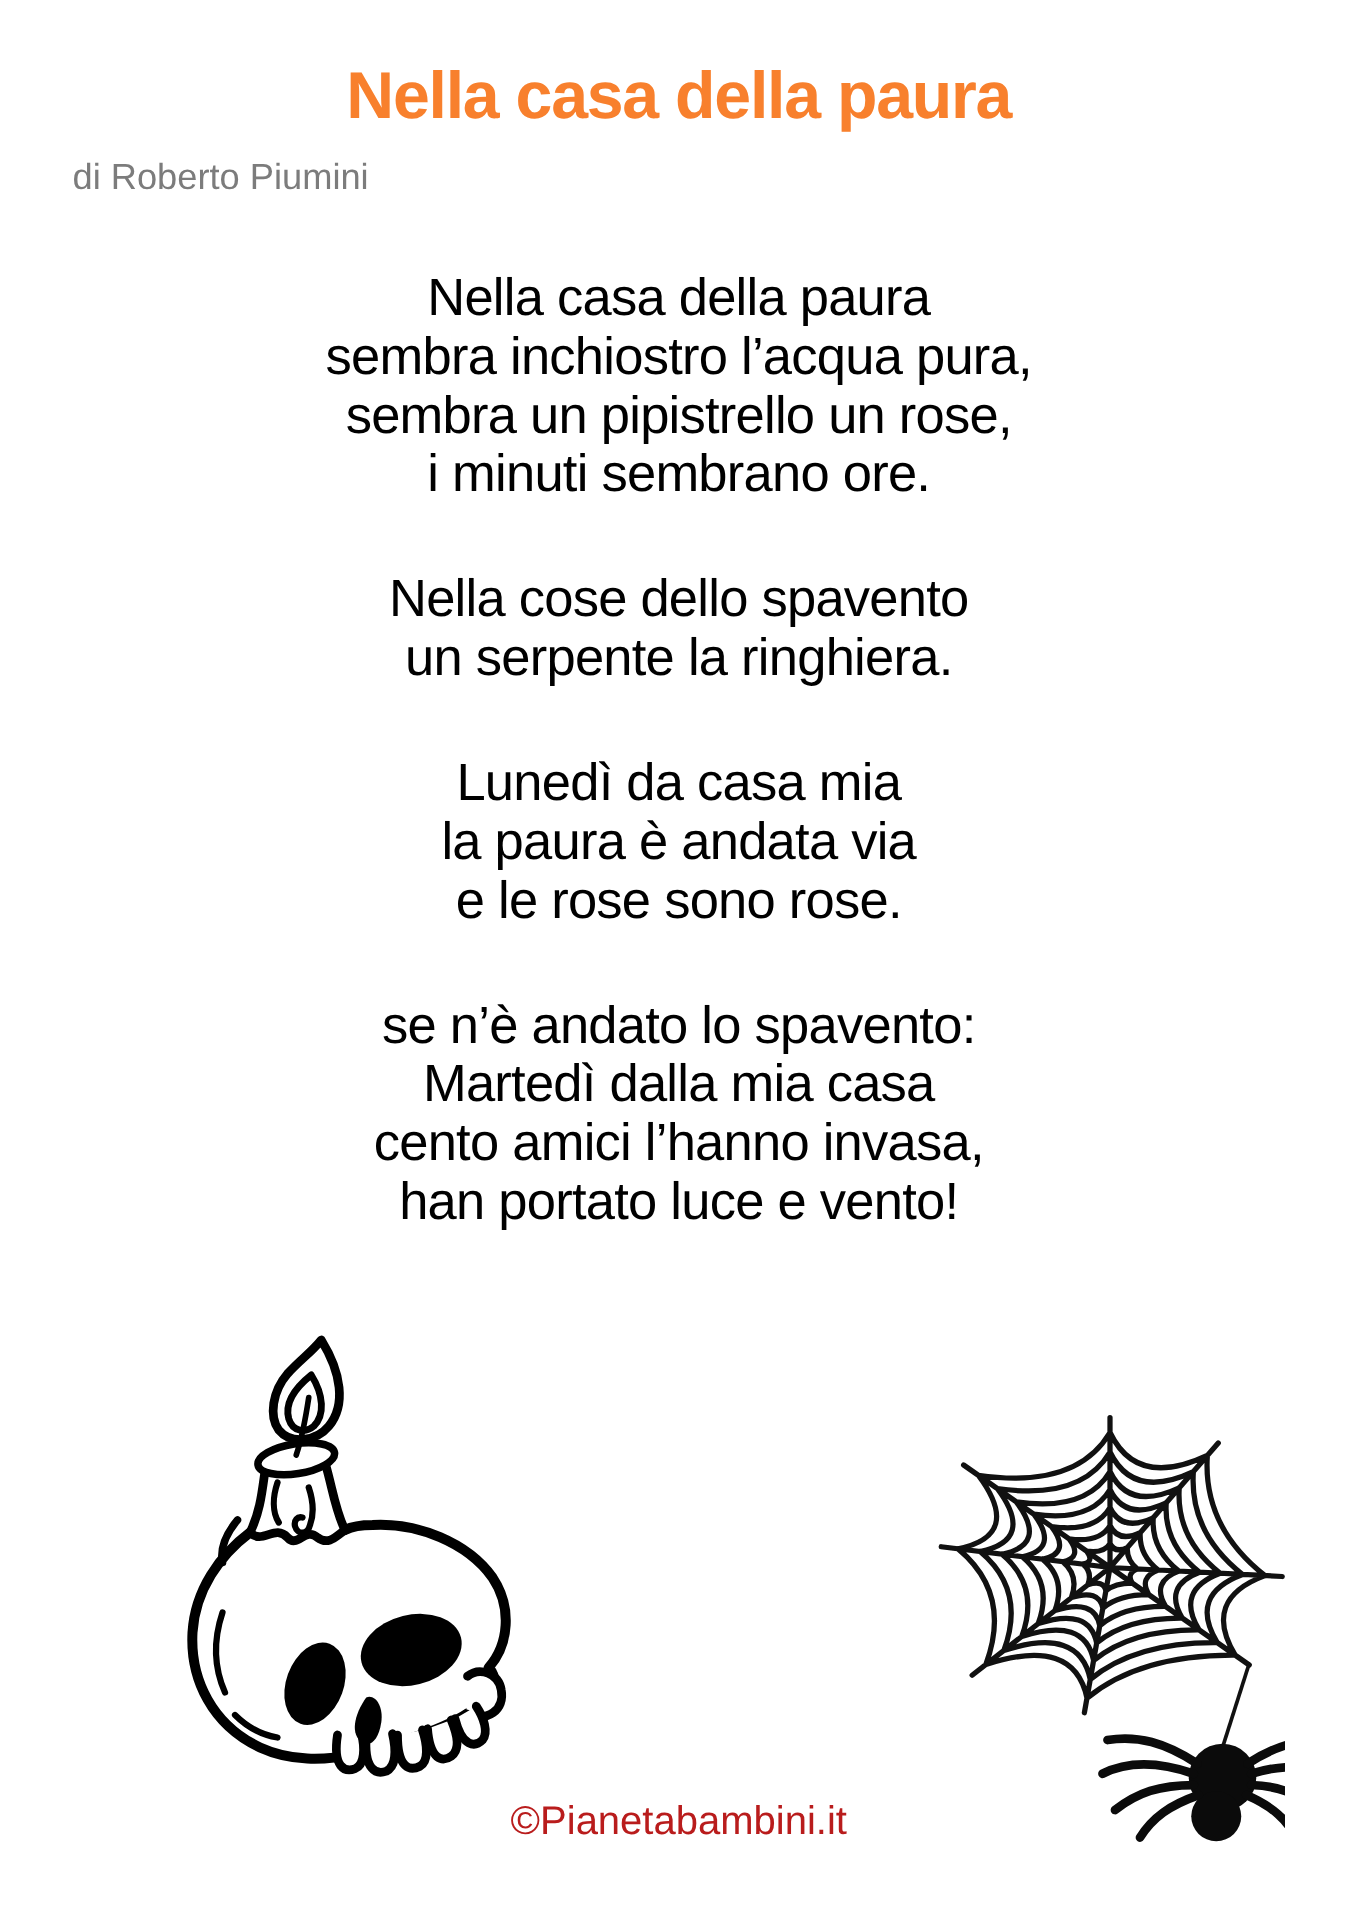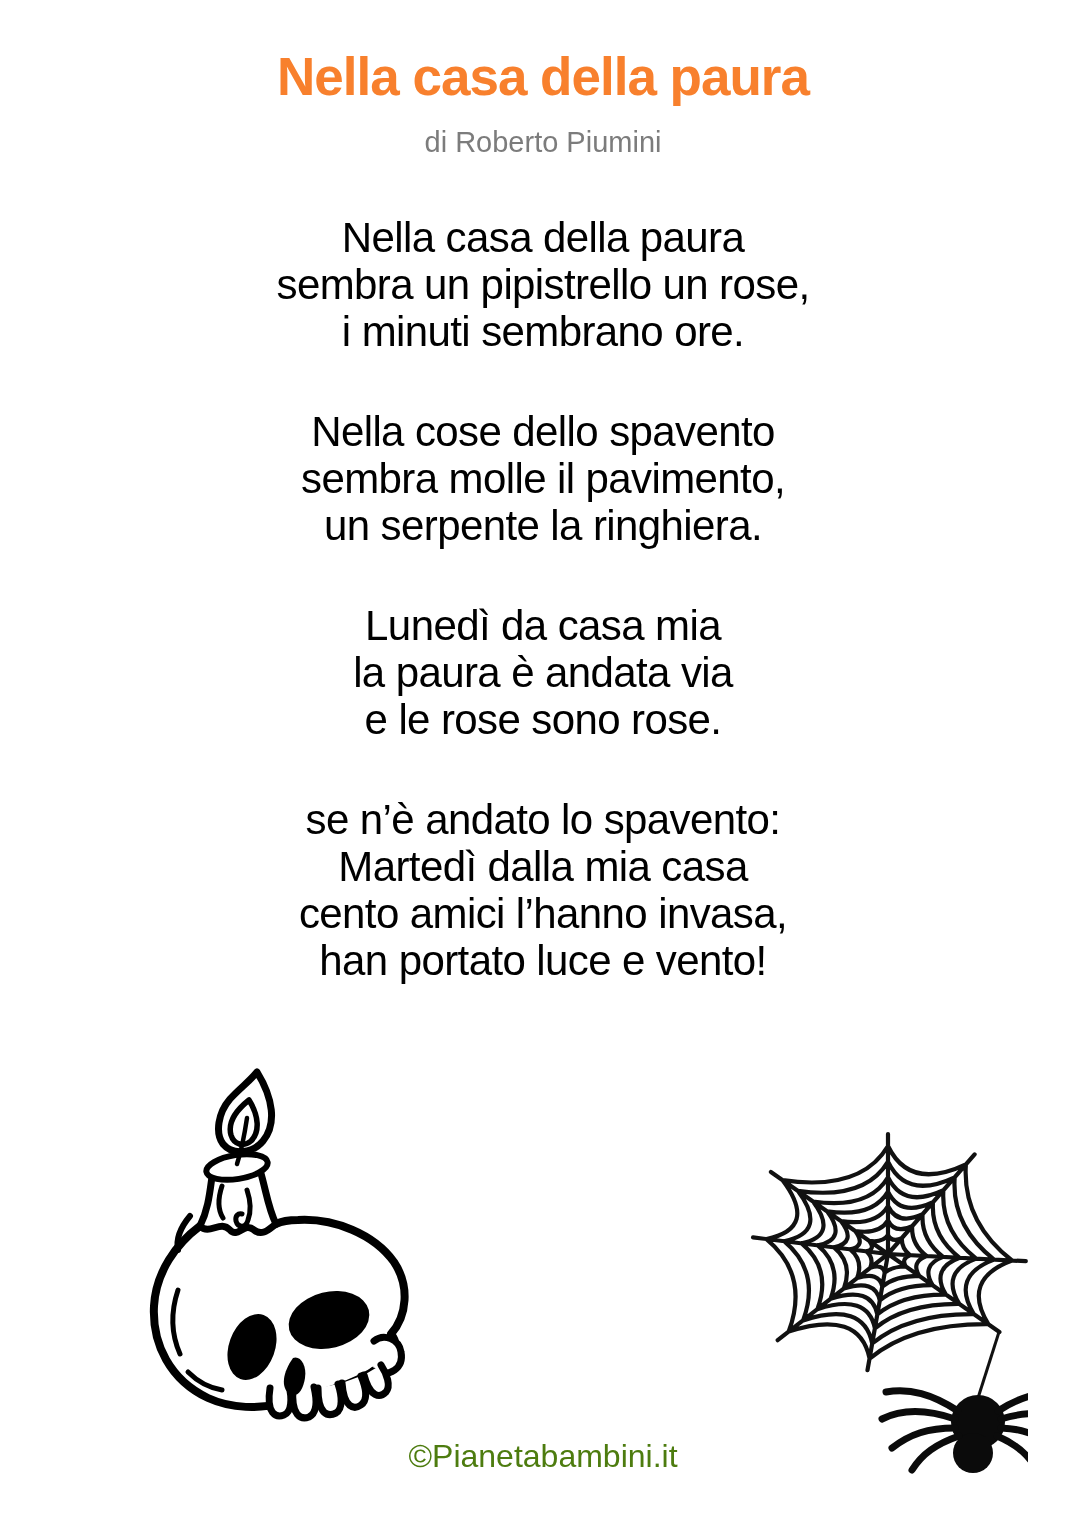--- a/index.html
+++ b/index.html
@@ -12,58 +12,58 @@
     font-family:"Liberation Sans", sans-serif;
   }
   .title{
     position:absolute;top:46px;left:0;width:100%;
     text-align:center;
     font-size:53px;font-weight:800;letter-spacing:-1px;
     color:#F8802D;
   }
   .author{
     position:absolute;top:126px;left:0;width:100%;
-    text-align:center;
+    text-align:left;
     font-size:29px;font-weight:500;
     color:#7c7c7c;
   }
   .poem{
     position:absolute;top:214px;left:0;width:100%;
     text-align:center;
     color:#000000;
     font-size:42px;line-height:47px;letter-spacing:-0.6px;
   }
   .stanza{margin:0 0 53px 0;}
   .line{white-space:nowrap;}
   .illustration{position:absolute;}
   .skull{left:72px;top:1058px;width:290px;height:370px;}
   .web{left:668px;top:1126px;width:352px;height:380px;}
   .credit{
     position:absolute;top:1438px;left:0;width:100%;
     text-align:center;
-    font-size:32px;font-weight:500;color:#4d7c0f;letter-spacing:0px;
+    font-size:32px;font-weight:500;color:#b91c1c;letter-spacing:0px;
   }
 </style>
 </head>
 <body>
 
 <div class="page">
 
   <div class="title">Nella casa della paura</div>
   <div class="author">di Roberto Piumini</div>
 
   <div class="poem">
     <div class="stanza">
       <div class="line">Nella casa della paura</div>
+      <div class="line">sembra inchiostro l’acqua pura,</div>
       <div class="line">sembra un pipistrello un rose,</div>
       <div class="line">i minuti sembrano ore.</div>
     </div>
     <div class="stanza">
       <div class="line">Nella cose dello spavento</div>
-      <div class="line">sembra molle il pavimento,</div>
       <div class="line">un serpente la ringhiera.</div>
     </div>
     <div class="stanza">
       <div class="line">Lunedì da casa mia</div>
       <div class="line">la paura è andata via</div>
       <div class="line">e le rose sono rose.</div>
     </div>
     <div class="stanza">
       <div class="line">se n’è andato lo spavento:</div>
       <div class="line">Martedì dalla mia casa</div>

